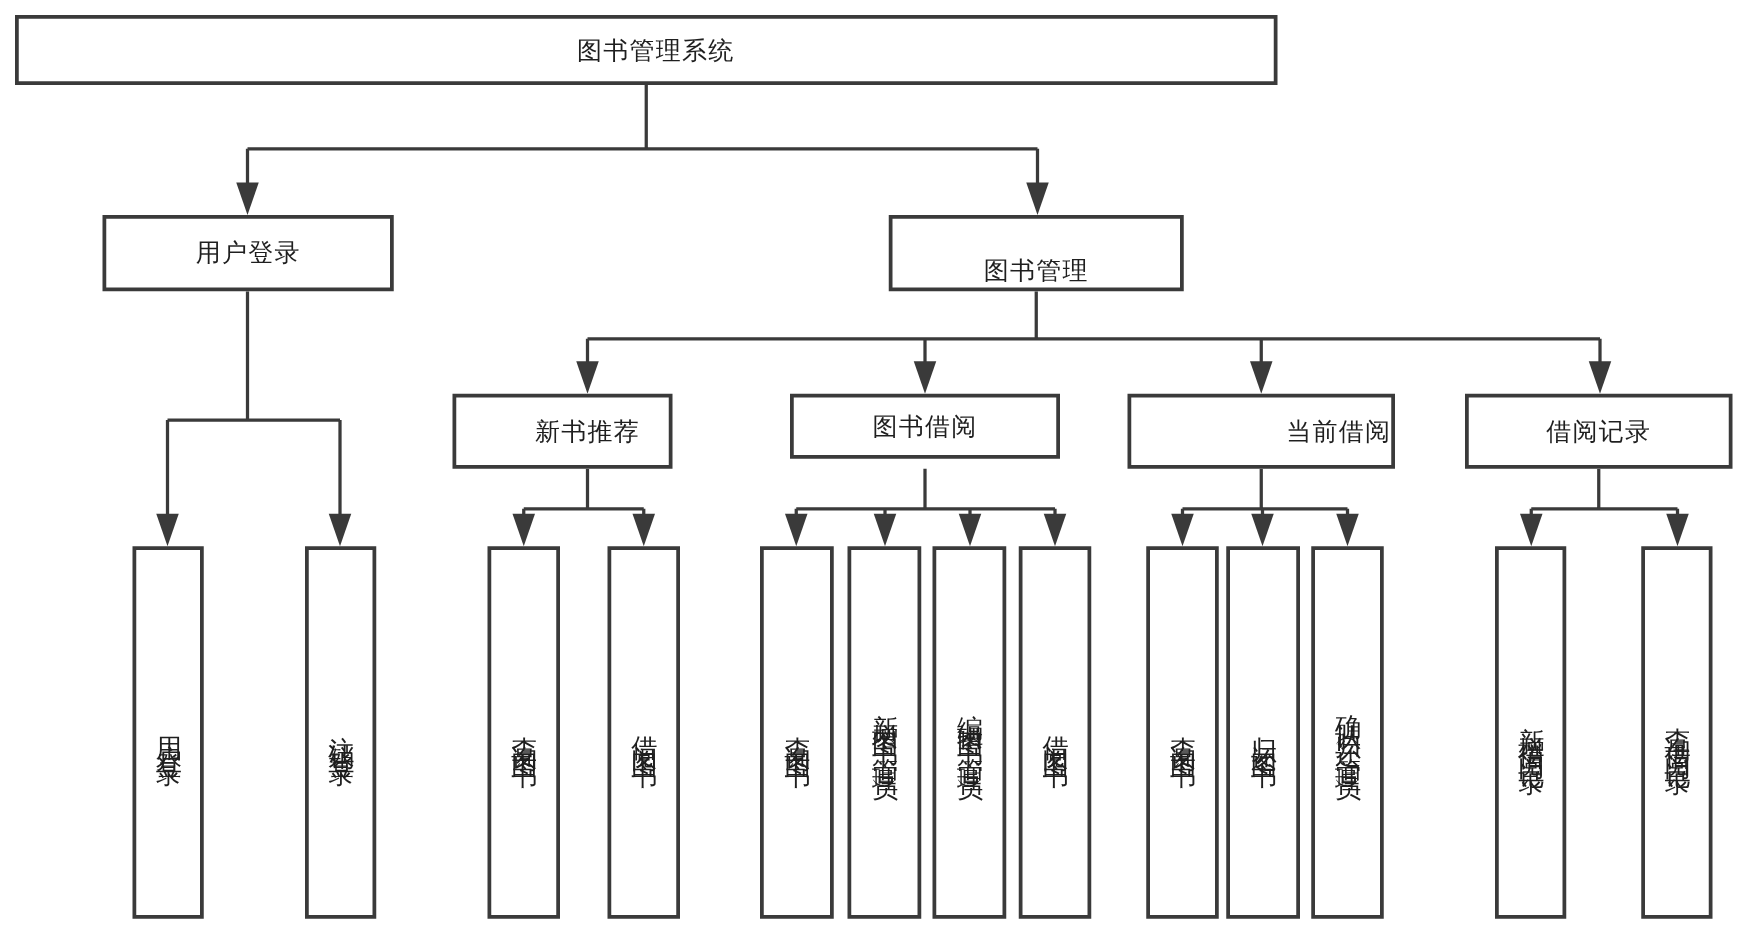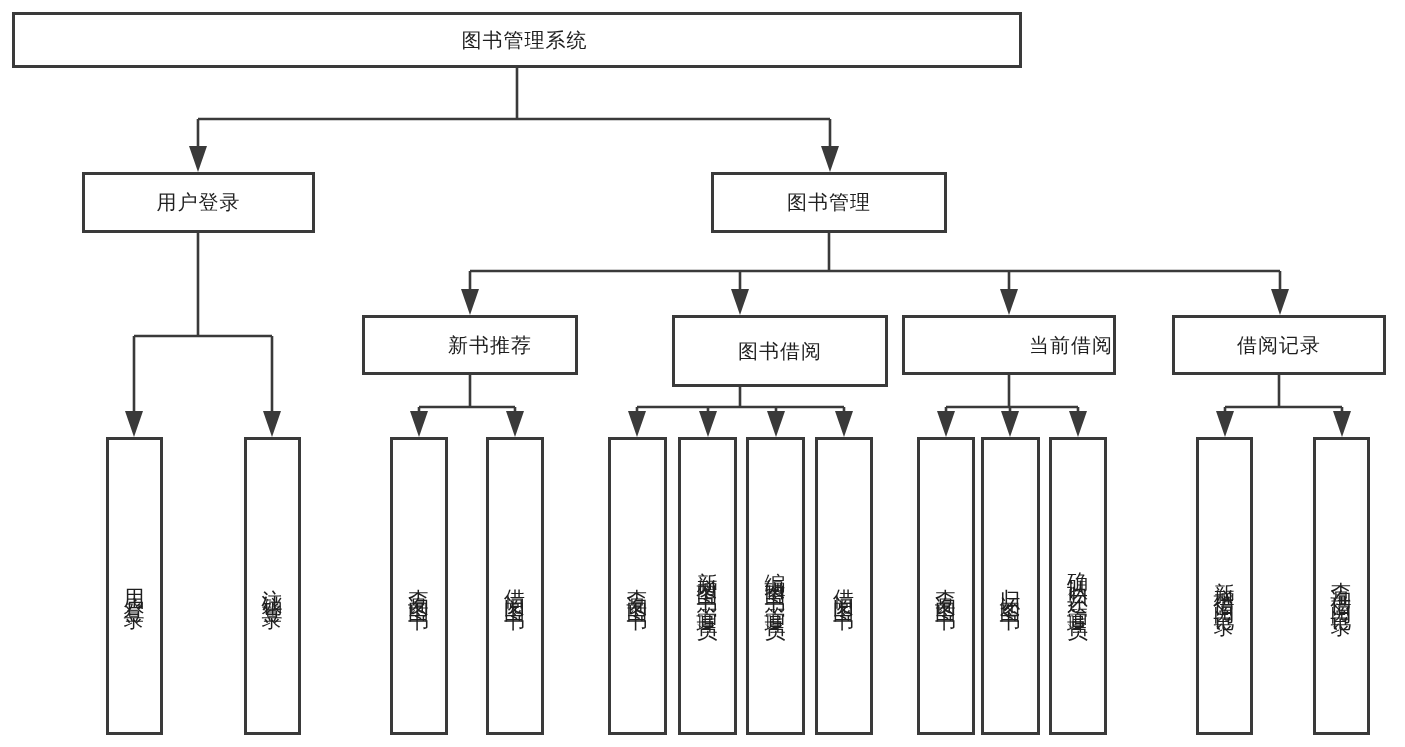--- a/index.html
+++ b/index.html
@@ -110,28 +110,28 @@
     </g>
   </svg>
 
   <div class="box" style="left:12px;top:12px;width:1010px;height:56px;padding-left:15px;">
     <span class="hlabel">图书管理系统</span>
   </div>
 
   <div class="box" style="left:82px;top:172px;width:233px;height:61px;">
     <span class="hlabel">用户登录</span>
   </div>
-  <div class="box" style="left:711px;top:172px;width:236px;height:61px;">
+  <div class="box" style="left:711px;top:172px;width:236px;height:61px;align-items:flex-end;">
     <span class="hlabel">图书管理</span>
   </div>
 
-  <div class="box" style="left:362px;top:315px;width:216px;height:60px;padding-left:40px;">
+  <div class="box" style="left:362px;top:315px;width:176px;height:60px;padding-left:40px;">
     <span class="hlabel">新书推荐</span>
   </div>
-  <div class="box" style="left:632px;top:315px;width:216px;height:72px;margin-left:40px;">
+  <div class="box" style="left:632px;top:315px;width:216px;height:52px;">
     <span class="hlabel">图书借阅</span>
   </div>
   <div class="box" style="left:902px;top:315px;width:214px;height:60px;justify-content:flex-end;">
     <span class="hlabel">当前借阅</span>
   </div>
   <div class="box" style="left:1172px;top:315px;width:214px;height:60px;">
     <span class="hlabel">借阅记录</span>
   </div>
 
   <div class="box vbox" style="left:106px;top:437px;width:57px;height:298px;">

